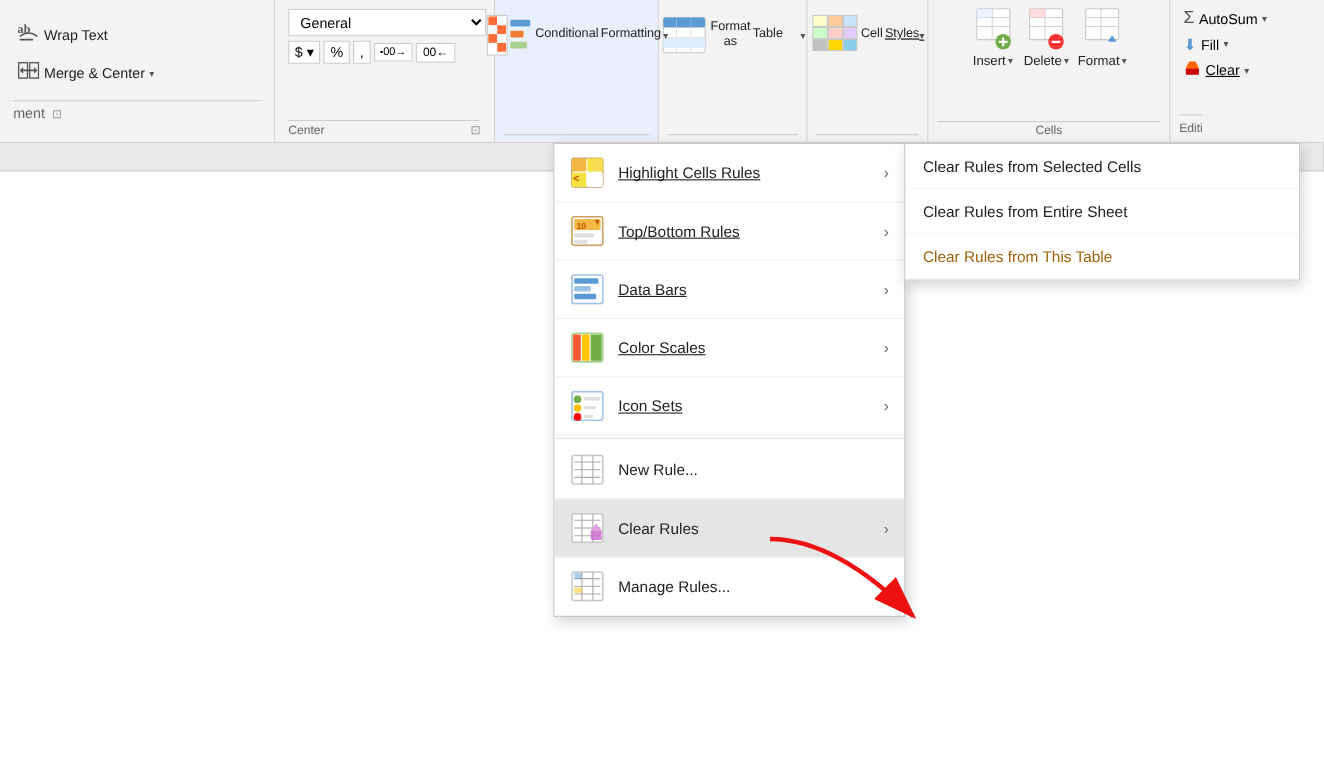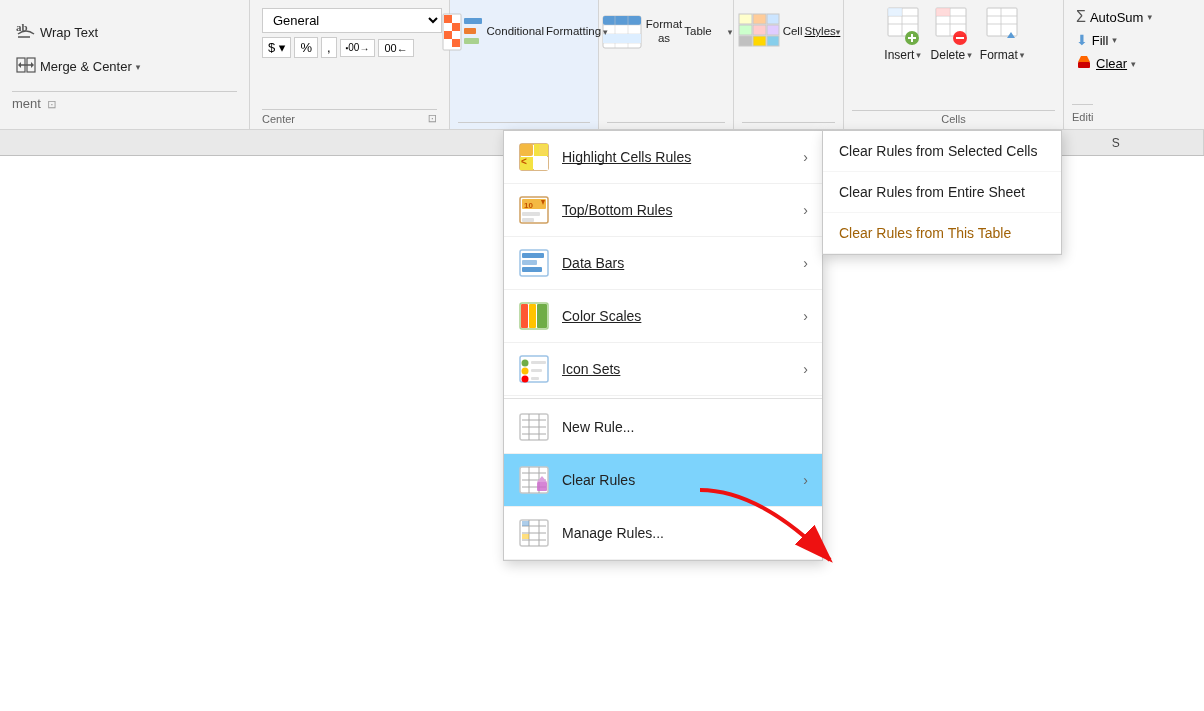--- a/index.html
+++ b/index.html
@@ -236,21 +236,21 @@
       color: #222;
       border-bottom: 1px solid #f0f0f0;
       position: relative;
     }
 
     .menu-item:hover, .menu-item.active {
       background: #e5e5e5;
     }
 
     .menu-item.active {
-      background: #7dd3fc;
+      background: #e5e5e5;
     }
 
     .menu-icon {
       width: 32px;
       height: 32px;
       flex-shrink: 0;
       display: flex;
       align-items: center;
       justify-content: center;
     }
@@ -276,21 +276,21 @@
       height: 1px;
       background: #e0e0e0;
       margin: 2px 0;
     }
 
     
     .submenu {
       position: absolute;
       top: 130px;
       left: 822px;
-      width: 240px;
+      width: 360px;
       background: white;
       border: 1px solid #c8c8c8;
       box-shadow: 2px 4px 12px rgba(0,0,0,0.18);
       z-index: 201;
     }
 
     .submenu-item {
       display: flex;
       align-items: center;
       padding: 12px 16px;

